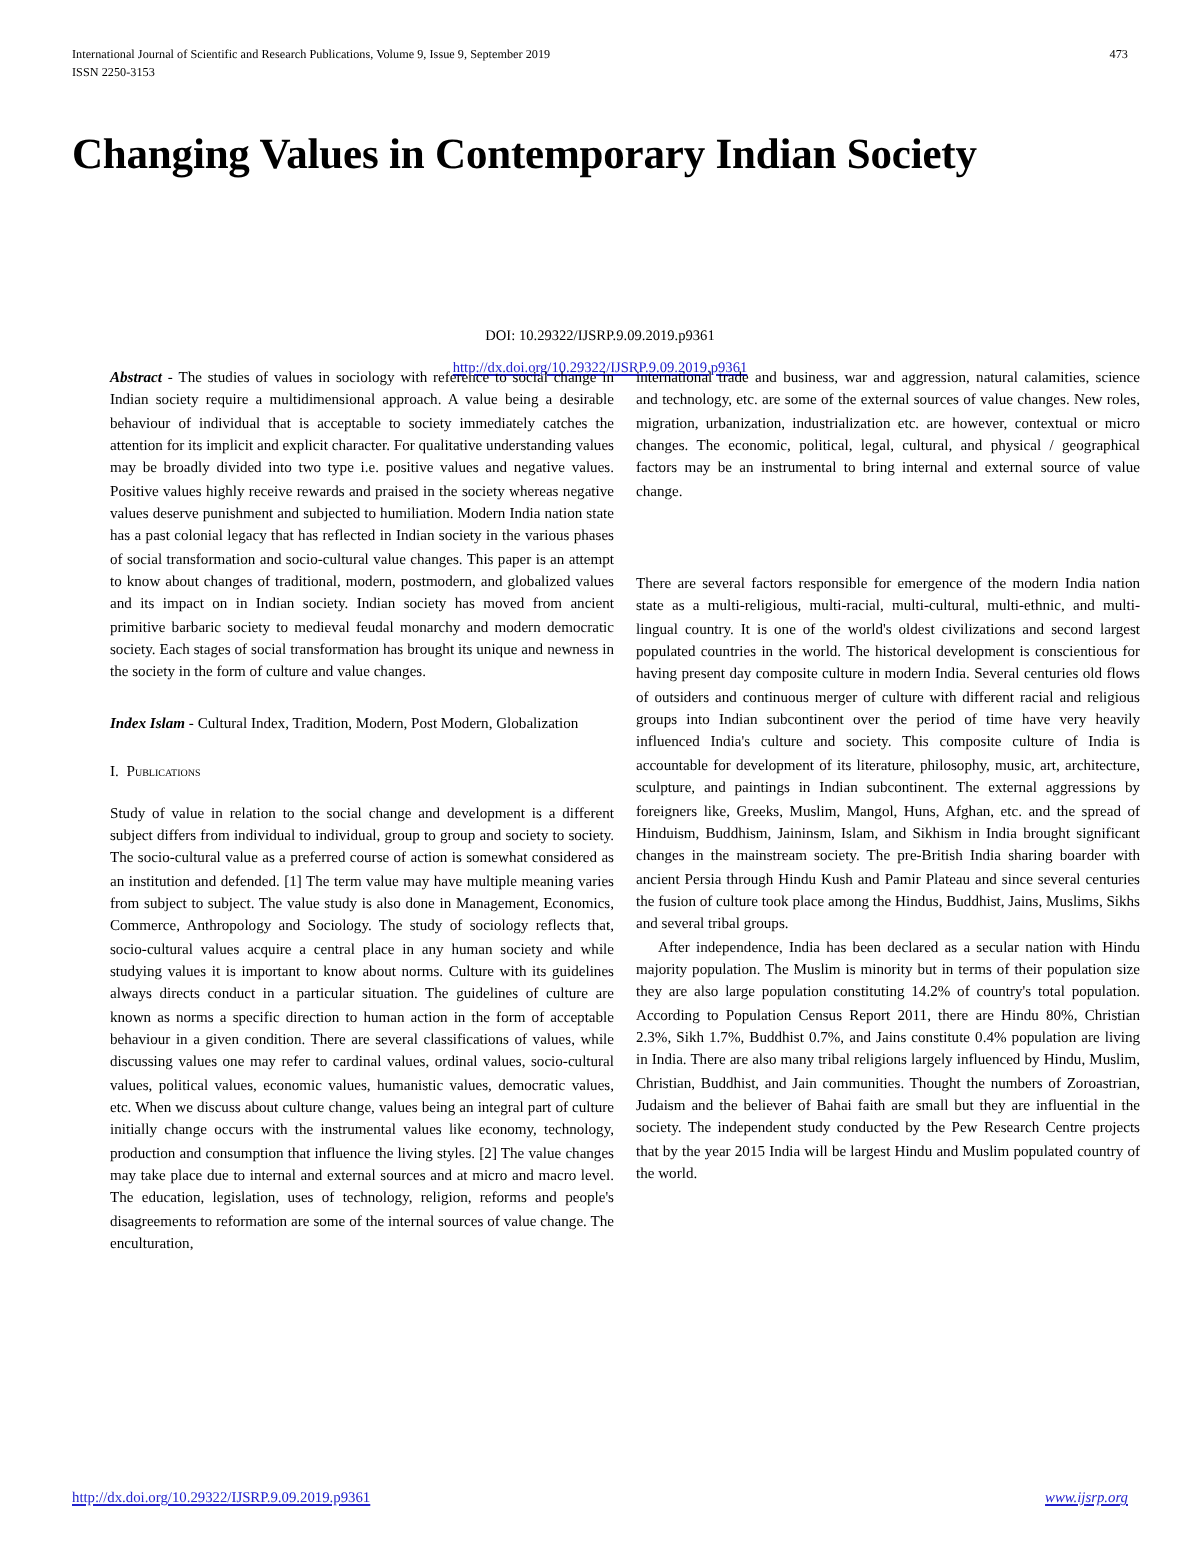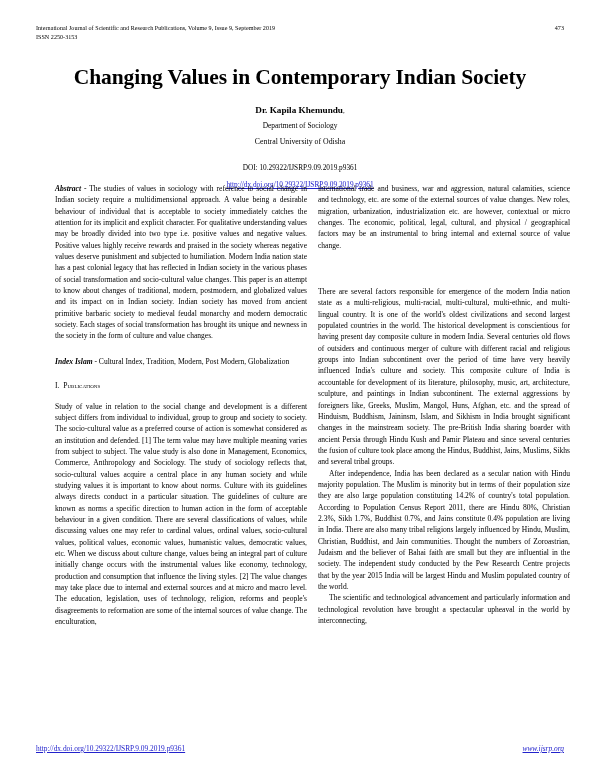--- a/index.html
+++ b/index.html
@@ -39,21 +39,21 @@
   }
   .runhead-left { text-align: left; }
   .runhead-right { font-size: 6.1px; }
 
   
   .title {
     position: absolute;
     left: 36px;
     top: 64px;
     width: 528px;
-    text-align: center;
+    text-align: left;
     font-size: 21.5px;
     font-weight: bold;
     line-height: 26px;
     letter-spacing: -0.1px;
   }
   .authorblock {
     position: absolute;
     left: 36px;
     top: 104px;
     width: 528px;
@@ -172,25 +172,20 @@
   <div class="runhead">
     <div class="runhead-left">
       <div>International Journal of Scientific and Research Publications, Volume 9, Issue 9, September 2019</div>
       <div>ISSN 2250-3153</div>
     </div>
     <div class="runhead-right">473</div>
   </div>
 
   <div class="title">Changing Values in Contemporary Indian Society</div>
 
-  <div class="authorblock">
-    <div class="author-name"><span>Dr. Kapila Khemundu</span><span class="comma">,</span></div>
-    <div class="author-dept">Department of Sociology</div>
-    <div class="author-univ">Central University of Odisha</div>
-  </div>
 
   <div class="doiblock">
     <div class="doi-line">DOI: 10.29322/IJSRP.9.09.2019.p9361</div>
     <a class="doi-link" href="#">http://dx.doi.org/10.29322/IJSRP.9.09.2019.p9361</a>
   </div>
 
   <div class="columns">
 
     <div class="col">
       <p><span class="lead-label">Abstract</span><span> - </span><span>The studies of values in sociology with reference to social change in Indian society require a multidimensional approach. A value being a desirable behaviour of individual that is acceptable to society immediately catches the attention for its implicit and explicit character. For qualitative understanding values may be broadly divided into two type i.e. positive values and negative values. Positive values highly receive rewards and praised in the society whereas negative values deserve punishment and subjected to humiliation. Modern India nation state has a past colonial legacy that has reflected in Indian society in the various phases of social transformation and socio-cultural value changes. This paper is an attempt to know about changes of traditional, modern, postmodern, and globalized values and its impact on in Indian society. Indian society has moved from ancient primitive barbaric society to medieval feudal monarchy and modern democratic society. Each stages of social transformation has brought its unique and newness in the society in the form of culture and value changes.</span></p>
@@ -208,21 +203,20 @@
 
     <div class="col">
       <p>international trade and business, war and aggression, natural calamities, science and technology, etc. are some of the external sources of value changes.  New roles, migration, urbanization, industrialization etc. are however, contextual or micro changes. The economic, political, legal, cultural, and physical / geographical factors may be an instrumental to bring internal and external source of value change.</p>
 
       <div class="sec-pad-top"></div>
       <div class="sec-pad-top"></div>
       <div class="sec-pad-bot"></div>
 
       <p>There are several factors responsible for emergence of the modern India nation state as a multi-religious, multi-racial, multi-cultural, multi-ethnic, and multi-lingual country. It is one of the world's oldest civilizations and second largest populated countries in the world. The historical development is conscientious for having present day composite culture in modern India. Several centuries old flows of outsiders and continuous merger of culture with different racial and religious groups into Indian subcontinent over the period of time have very heavily influenced India's culture and society. This composite culture of India is accountable for development of its literature, philosophy, music, art, architecture, sculpture, and paintings in Indian subcontinent.  The external aggressions by foreigners like, Greeks, Muslim, Mangol, Huns, Afghan, etc. and the spread of Hinduism, Buddhism, Jaininsm, Islam, and Sikhism in India brought significant changes in the mainstream society.  The pre-British India sharing boarder with ancient Persia through Hindu Kush and Pamir Plateau and since several centuries the fusion of culture took place among the Hindus, Buddhist, Jains, Muslims, Sikhs and several tribal groups.</p>
       <p class="indent">After independence, India has been declared as a secular nation with Hindu majority population. The Muslim is minority but in terms of their population size they are also large population constituting 14.2% of country's total population. According to Population Census Report 2011, there are Hindu 80%, Christian 2.3%, Sikh 1.7%, Buddhist 0.7%, and Jains constitute 0.4% population are living in India. There are also many tribal religions largely influenced by Hindu, Muslim, Christian, Buddhist, and Jain communities. Thought the numbers of Zoroastrian, Judaism and the believer of Bahai faith are small but they are influential in the society.  The independent study conducted by the Pew Research Centre projects that by the year 2015 India will be largest Hindu and Muslim populated country of the world.</p>
-      <p class="indent">The scientific and technological advancement and particularly information and technological revolution have brought a spectacular upheaval in the world by interconnecting,</p>
     </div>
 
   </div>
 
   <div class="footer">
     <a href="#">http://dx.doi.org/10.29322/IJSRP.9.09.2019.p9361</a>
     <a class="footer-right" href="#">www.ijsrp.org</a>
   </div>
 
 </div>

